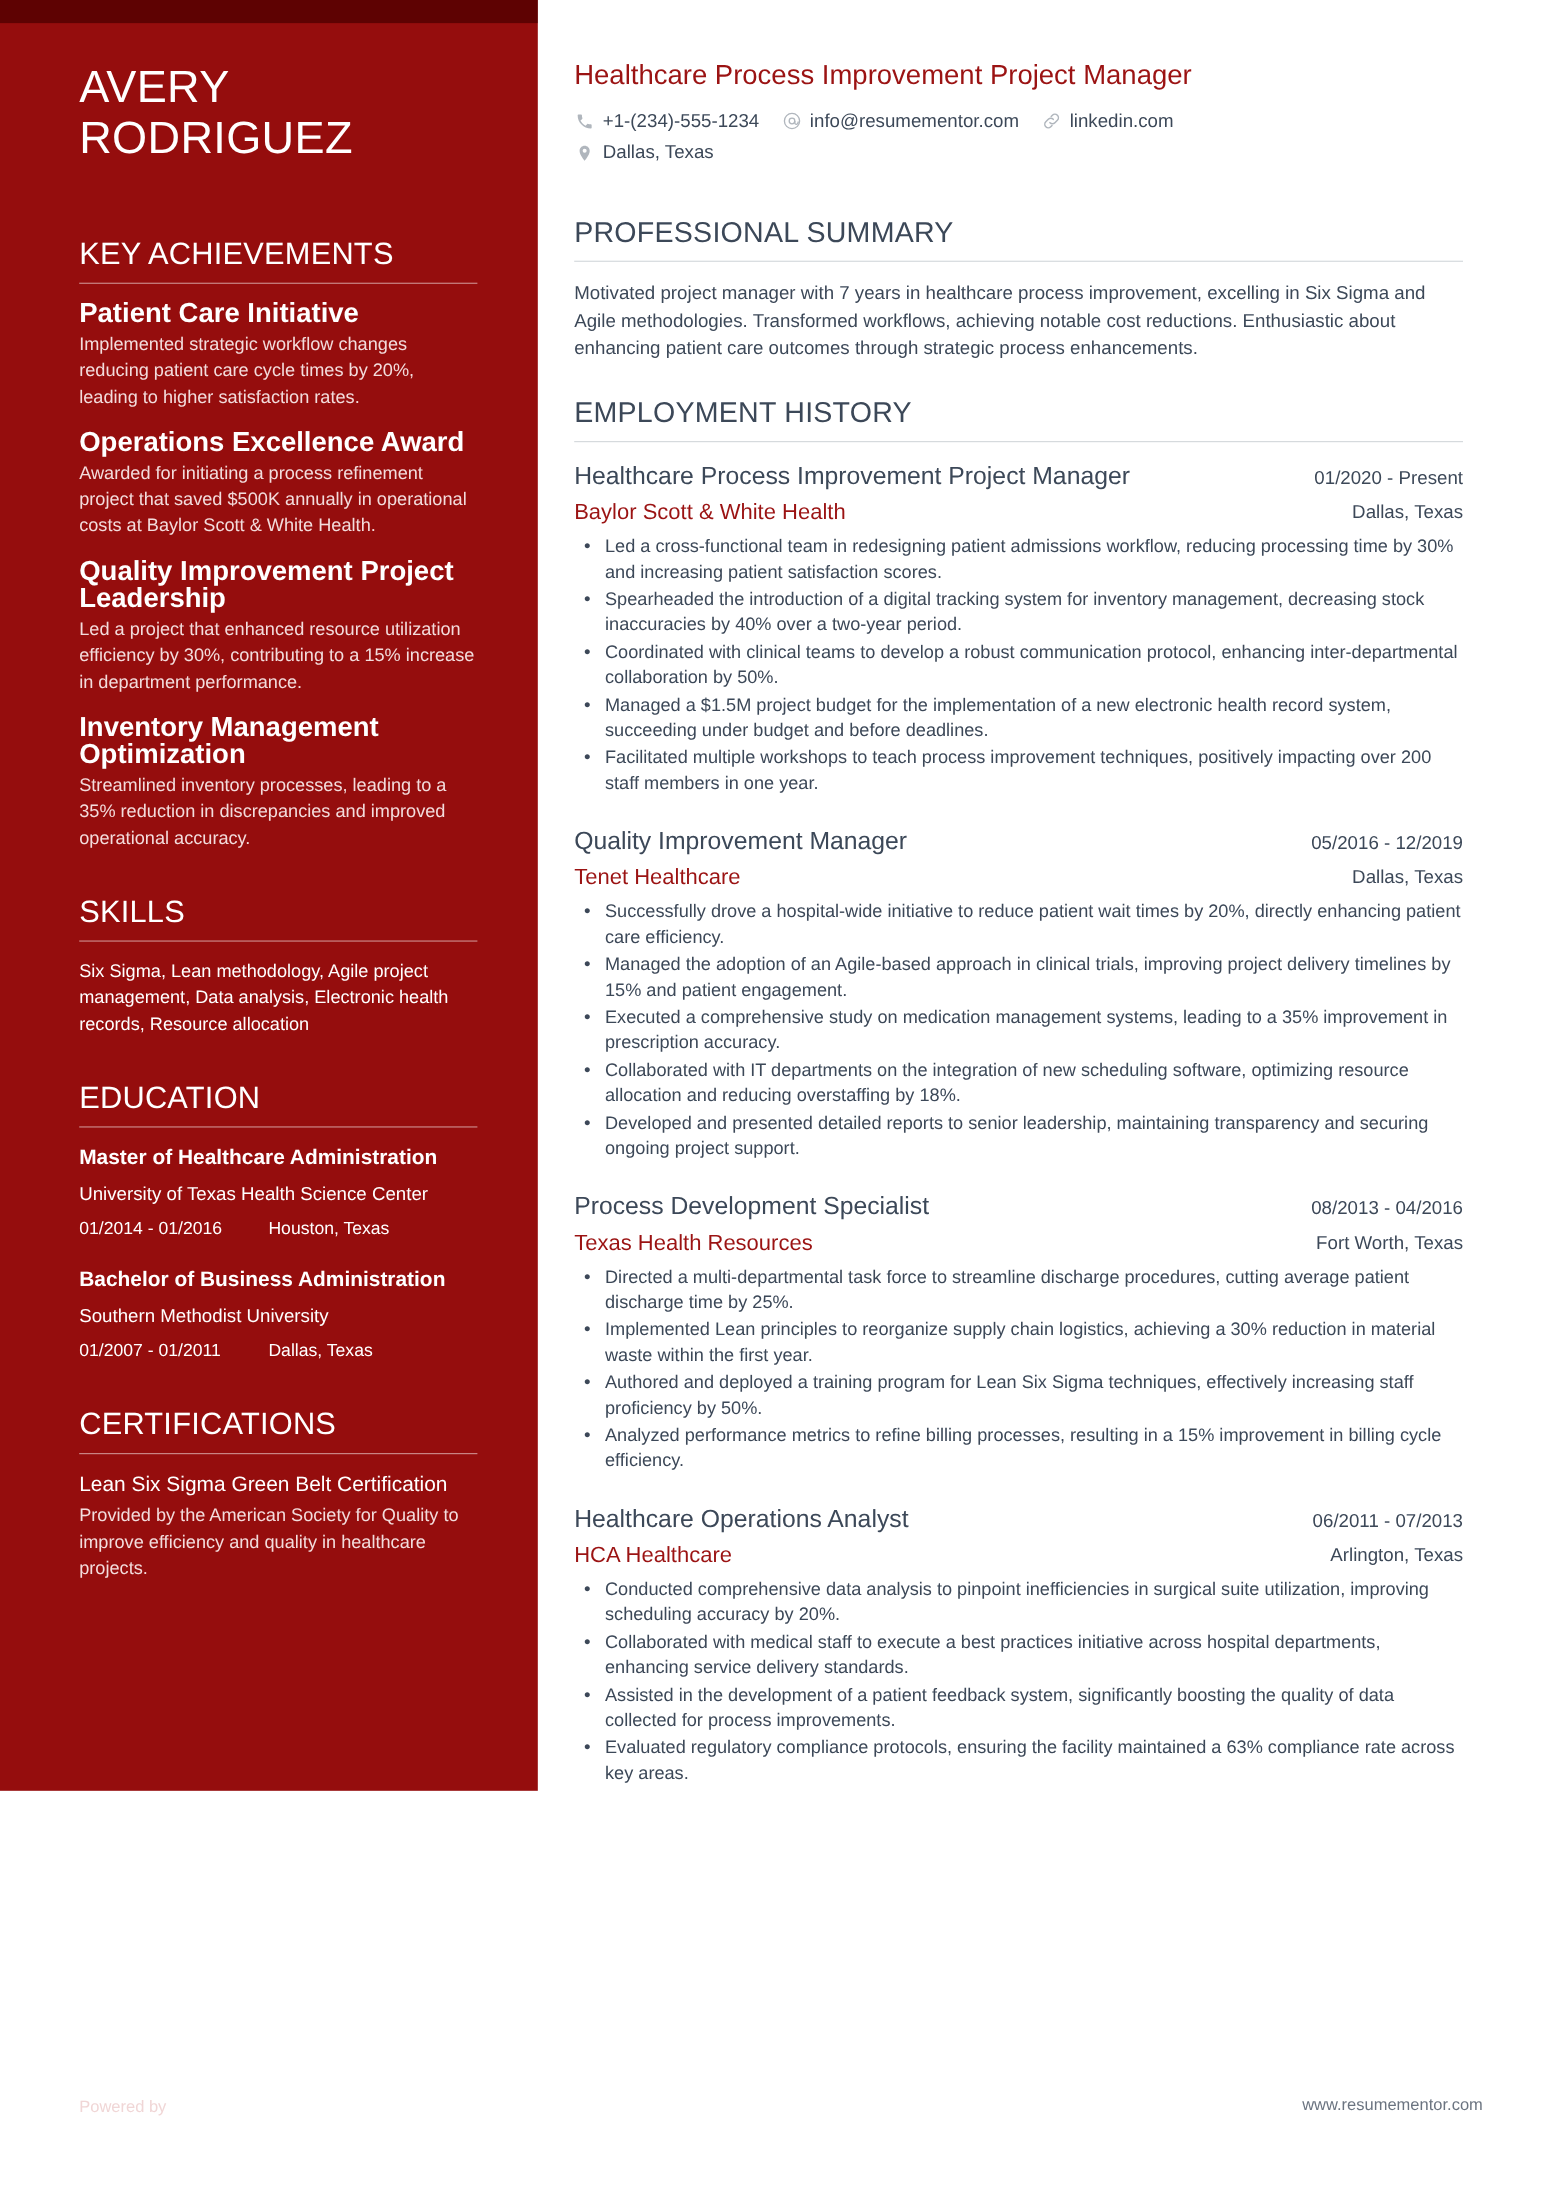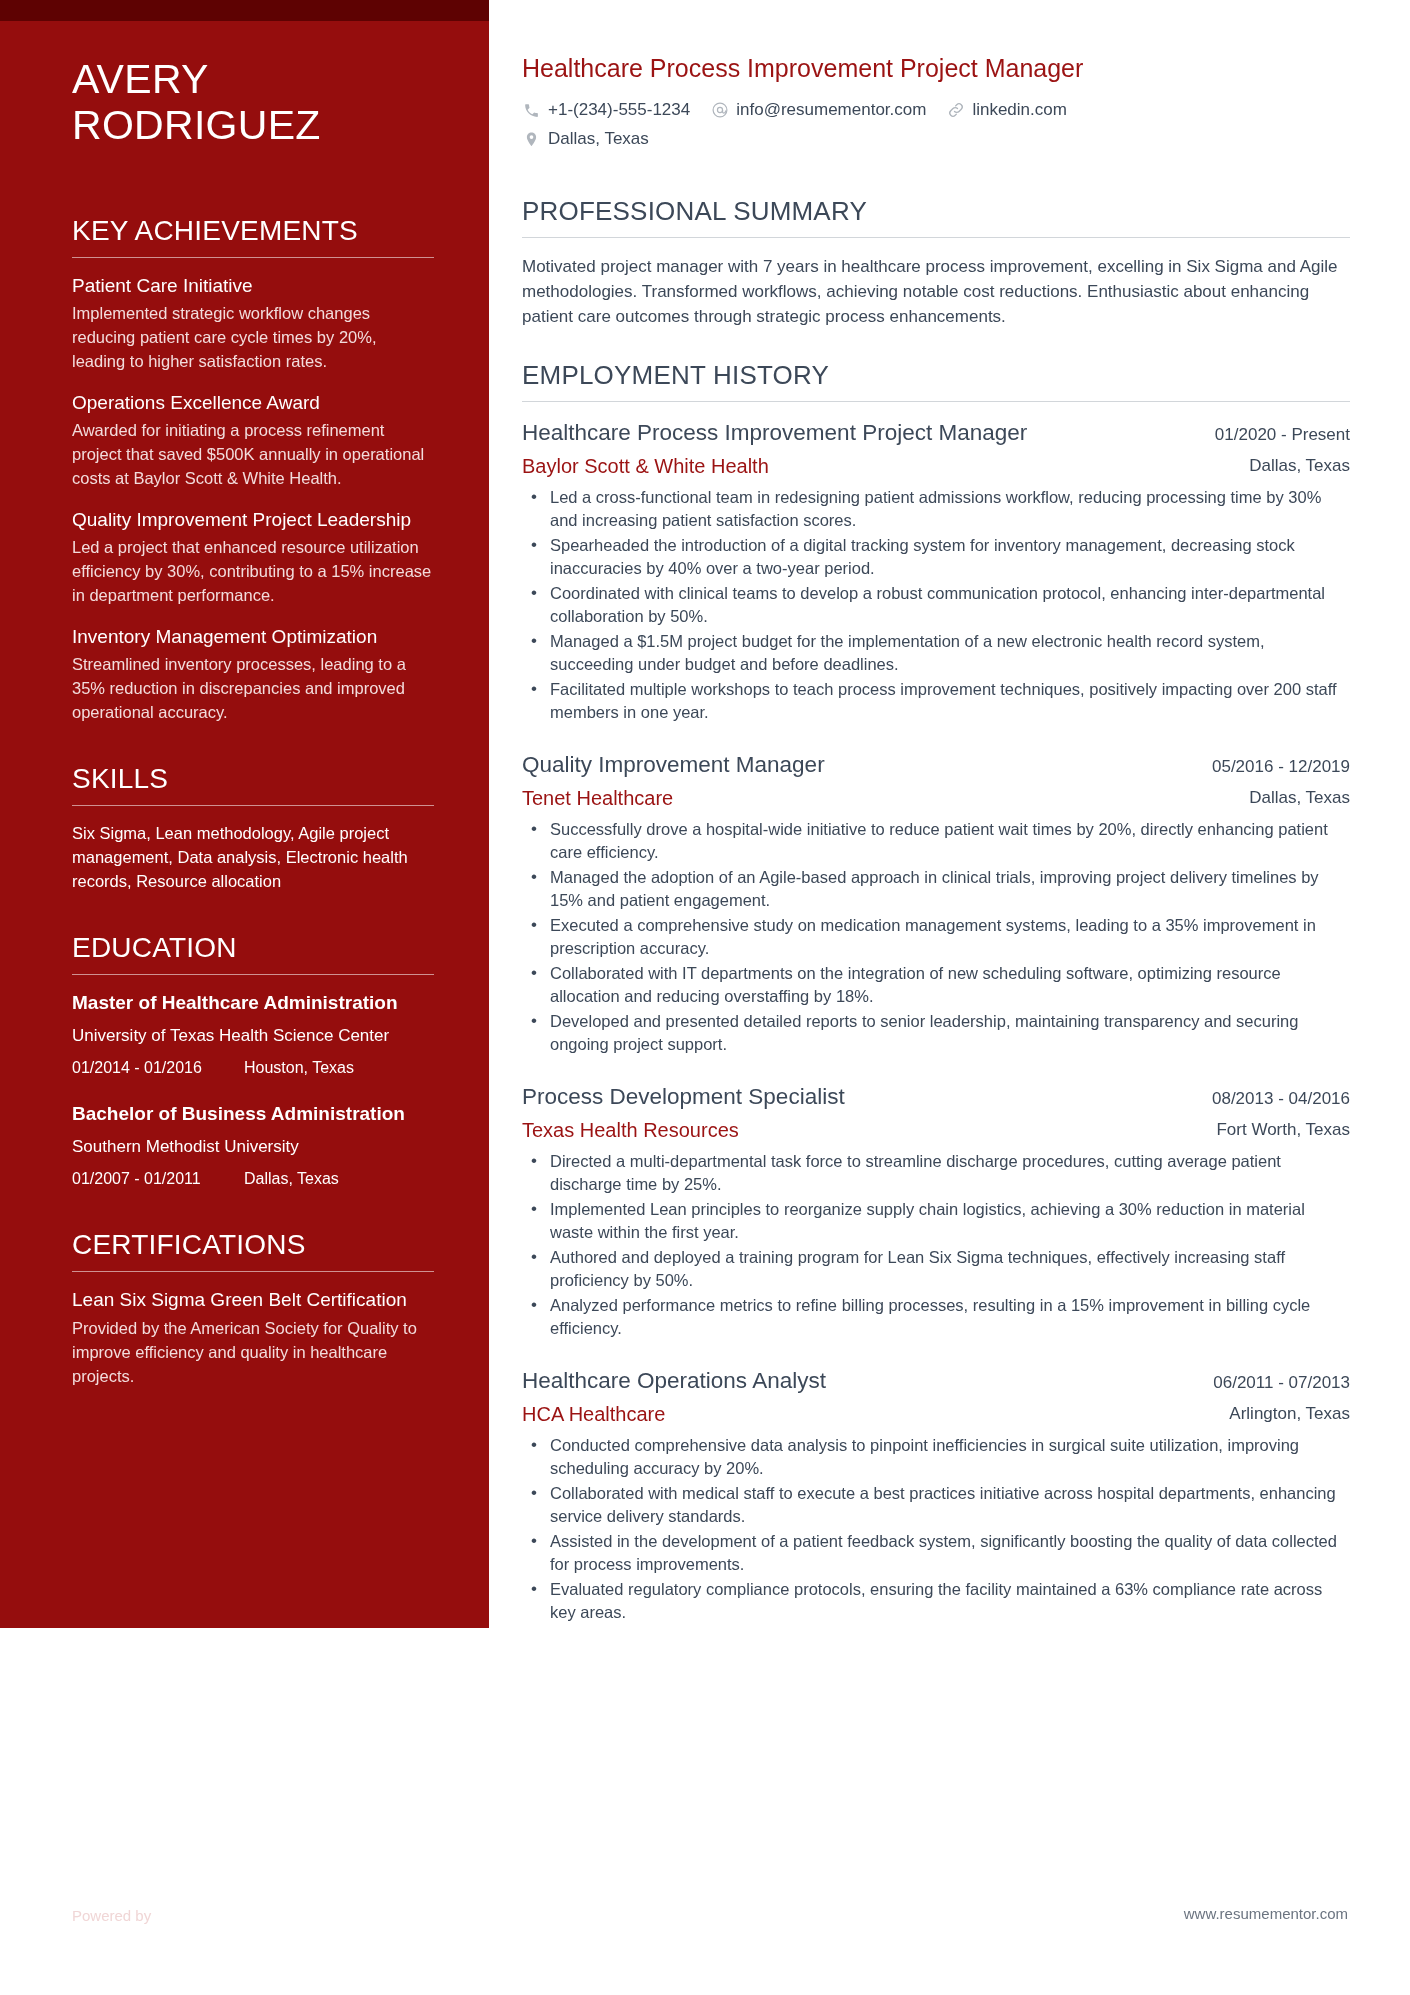--- a/index.html
+++ b/index.html
@@ -63,23 +63,23 @@
     padding-bottom: 9px;
   }
   .side-rule {
     height: 1px;
     background: rgba(255,255,255,0.55);
     margin-bottom: 15px;
   }
 
   .ach-item { margin-bottom: 17px; }
   .ach-title {
-    font-size: 19px;
+    font-size: 25px;
     line-height: 25px;
-    font-weight: 400;
+    font-weight: 700;
     color: #ffffff;
     margin-bottom: 3px;
   }
   .ach-desc {
     font-size: 16.5px;
     line-height: 24px;
     font-weight: 400;
     color: #f3dcdc;
   }
 
@@ -162,21 +162,21 @@
     letter-spacing: -0.2px;
   }
 
   
   .main {
     position: absolute;
     top: 0; left: 489px;
     width: 921px;
     height: 1995px;
     background: #ffffff;
-    padding: 52px 60px 0 33px;
+    padding: 52px 80px 0 33px;
   }
 
   .job-title-head {
     font-size: 25px;
     line-height: 32px;
     color: #9b1313;
     font-weight: 400;
     margin-bottom: 14px;
   }
 

